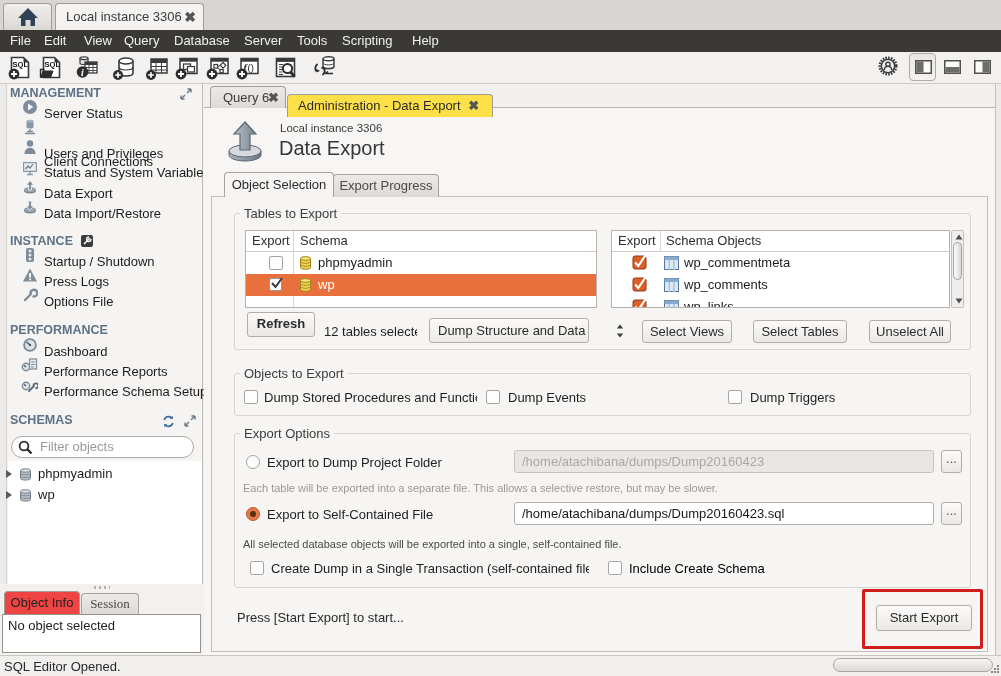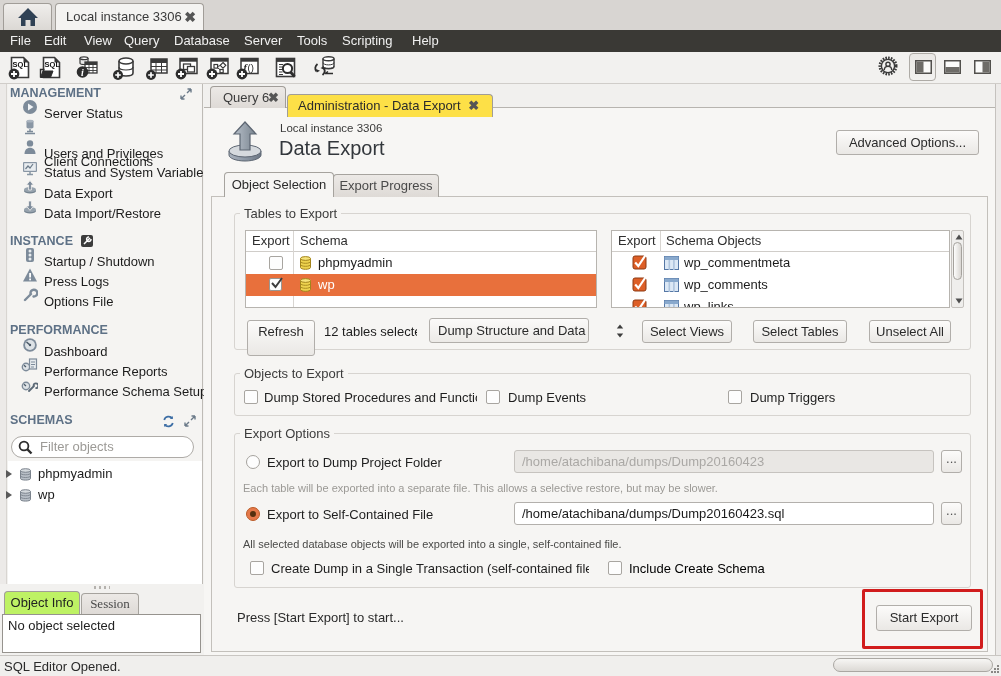--- a/index.html
+++ b/index.html
@@ -288,21 +288,20 @@
           <stop offset="0" stop-color="#b7bfc9"></stop>
           <stop offset="1" stop-color="#79848f"></stop>
         </linearGradient>
   </defs>
   <path d="M2 33 v4 c0 3.3 7.2 6 16 6 s16-2.7 16-6 v-4" fill="url(#cyl)" stroke="#5d6672" stroke-width="1"></path>
   <ellipse cx="18" cy="33" rx="16" ry="6" fill="#d6dade" stroke="#5d6672" stroke-width="1"></ellipse>
   <path d="M13 32 V16 h-6 L18 4 L29 16 h-6 v16 z" fill="url(#arr)" stroke="#5d6672" stroke-width="1.2"></path>
 </svg>
 <div class="a" style="left:280px;top:122px;font-size:11.5px;color:#3a3a3a;">Local instance 3306</div>
 <div class="a" style="left:279px;top:137px;font-size:20px;color:#33373c;">Data Export</div>
-<div class="btn" style="left:836px;top:130px;width:143px;height:25px;line-height:23px;">Advanced Options...</div>
 
 <div class="a" style="left:211px;top:196px;width:777px;height:456px;background:#f6f5f3;border:1px solid #c3c0bb;"></div>
 <div class="a" style="left:333px;top:174px;width:106px;height:23px;background:linear-gradient(#ece9e6,#dedad6);border:1px solid #a6a39e;border-bottom:0;border-radius:4px 4px 0 0;line-height:22px;color:#4a4a4a;text-align:center;">Export Progress</div>
 <div class="a" style="left:224px;top:172px;width:110px;height:25px;background:#f6f5f3;border:1px solid #a6a39e;border-bottom:0;border-radius:4px 4px 0 0;line-height:24px;color:#2b2b2b;text-align:center;">Object Selection</div>
 
 <div class="a" style="left:234px;top:213px;width:737px;height:137px;border:1px solid #d7d4d0;border-radius:3px;"></div>
 <div class="a" style="left:240px;top:206px;height:15px;background:#f6f5f3;padding:0 4px;color:#3c3c3c;">Tables to Export</div>
 
 <div class="a" style="left:245px;top:230px;width:352px;height:78px;background:#fff;border:1px solid #b7b4af;overflow:hidden;">
   <div class="a" style="left:0;top:0;width:350px;height:21px;border-bottom:1px solid #d0cdc9;">
@@ -380,21 +379,21 @@
 <div class="a" style="left:951px;top:230px;width:13px;height:78px;background:#efeeec;border:1px solid #c5c2be;border-radius:2px;">
   <svg class="a" style="left:2.5px;top:3px;" width="8" height="6" viewBox="0 0 8 6">
         <path d="M4 0.5 L7.5 5.5 H0.5 z" fill="#4e4e4e"></path>
       </svg>
   <div class="a" style="left:1px;top:11px;width:9px;height:38px;background:linear-gradient(90deg,#fdfdfc,#d9d6d2);border:1px solid #a5a29d;border-radius:5px;"></div>
   <svg class="a" style="left:2.5px;top:67px;" width="8" height="6" viewBox="0 0 8 6">
         <path d="M4 5.5 L7.5 0.5 H0.5 z" fill="#4e4e4e"></path>
       </svg>
 </div>
 
-<div class="btn" style="left:247px;top:320px;width:68px;height:36px;line-height:21px;">Refresh</div>
+<div class="btn" style="left:247px;top:312px;width:68px;height:25px;line-height:21px;font-weight:bold;">Refresh</div>
 <div class="a" style="left:324px;top:324px;width:93px;overflow:hidden;white-space:nowrap;color:#1e1e1e;">12 tables selected</div>
 <div class="a" style="left:429px;top:318px;width:160px;height:25px;background:linear-gradient(#fbfaf9,#eceae7);border:1px solid #b1aeaa;border-radius:3px;">
   <span class="a" style="left:8px;top:4px;color:#2b2b2b;">Dump Structure and Data</span>
   <svg class="a" style="left:186px;top:5px;" width="8" height="14" viewBox="0 0 8 14">
         <path d="M4 0.5 L7.2 4.5 H0.8 z" fill="#3c3c3c"></path>
         <path d="M4 13.5 L7.2 9.5 H0.8 z" fill="#3c3c3c"></path>
       </svg>
 </div>
 <div class="btn" style="left:642px;top:320px;width:90px;height:23px;line-height:21px;">Select Views</div>
 <div class="btn" style="left:753px;top:320px;width:94px;height:23px;line-height:21px;">Select Tables</div>
@@ -427,21 +426,21 @@
 <span class="a cb" style="left:608px;top:561px;width:14px;height:14px;"></span>
 <div class="a" style="left:629px;top:561px;color:#000000;">Include Create Schema</div>
 
 <div class="a" style="left:237px;top:610px;color:#2a2a2a;">Press [Start Export] to start...</div>
 <div class="btn" style="left:876px;top:605px;width:96px;height:26px;line-height:24px;">Start Export</div>
 <div class="a" style="left:862px;top:589px;width:121px;height:60px;border:3px solid #d11c1c;border-radius:2px;"></div>
 
 <div class="a" style="left:0;top:584px;width:203px;height:71px;background:#f2f1ef;">
   <div class="a" style="left:94px;top:2px;width:16px;height:3px;background:repeating-linear-gradient(90deg,#b5b2ae 0 2px,transparent 2px 5px);"></div>
   <div class="a" style="left:81px;top:9px;width:58px;height:21px;background:linear-gradient(#ece9e6,#dedad6);border:1px solid #a6a39e;border-bottom:0;border-radius:4px 4px 0 0;line-height:20px;text-align:center;color:#4a4a4a;font-family:Liberation Serif, serif;">Session</div>
-  <div class="a" style="left:4px;top:7px;width:76px;height:23px;background:#bef264;border:1px solid #a19d98;border-bottom:0;border-radius:4px 4px 0 0;line-height:22px;text-align:center;color:#222;">Object Info</div>
+  <div class="a" style="left:4px;top:7px;width:76px;height:23px;background:#ef4444;border:1px solid #a19d98;border-bottom:0;border-radius:4px 4px 0 0;line-height:22px;text-align:center;color:#222;">Object Info</div>
   <div class="a" style="left:2px;top:30px;width:199px;height:39px;background:#fff;border:1px solid #96938e;border-radius:0;">
     <span class="a" style="left:5px;top:3px;color:#222;">No object selected</span>
   </div>
 </div>
 
 <div class="a" style="left:0;top:655px;width:1001px;height:21px;background:#f0efed;border-top:1px solid #c9c6c2;">
   <span class="a" style="left:4px;top:3px;color:#2a2a2a;">SQL Editor Opened.</span>
   <div class="a" style="left:833px;top:2px;width:160px;height:14px;background:linear-gradient(#f7f6f4,#dcd9d5);border:1px solid #aaa7a2;border-radius:7px;"></div>
   <svg class="a" style="left:991px;top:9px;" width="9" height="9" viewBox="0 0 9 9">
         <g fill="#8a8885">

